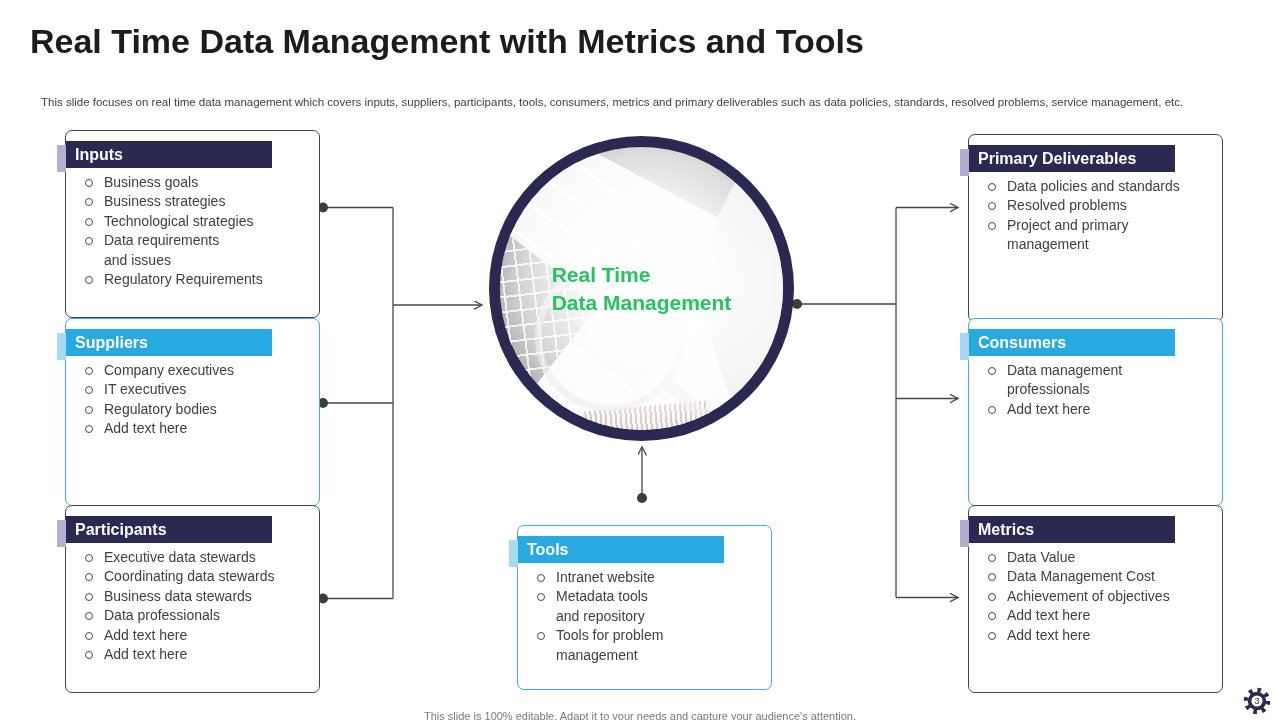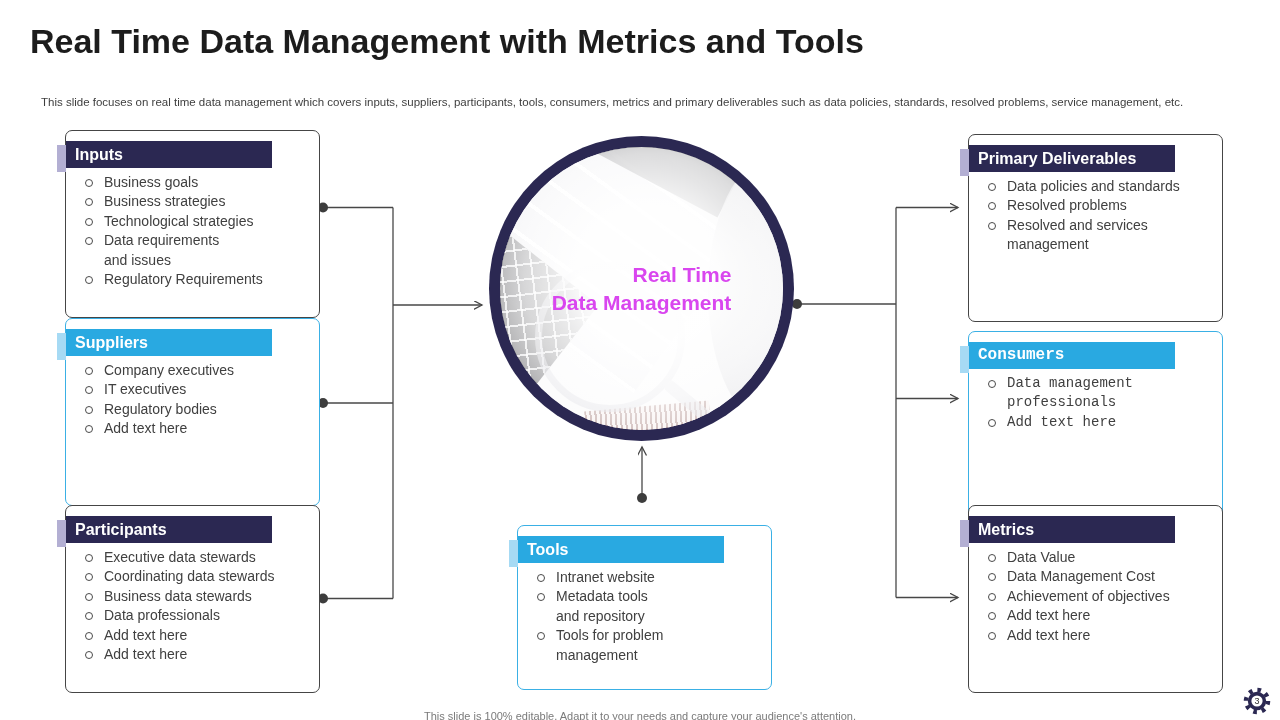--- a/index.html
+++ b/index.html
@@ -47,21 +47,21 @@
   }
   .box li::before{
     content:'';position:absolute;left:7px;top:6px;width:6px;height:6px;
     border:1.2px solid #4a4a4a;border-radius:50%;
   }
   .box-inputs{left:65px;top:130px;}
   .box-suppliers{left:65px;top:318px;}
   .box-participants{left:65px;top:505px;}
   .box-tools{left:517px;top:525px;height:165px;}
   .box-primary-deliverables{left:968px;top:134px;}
-  .box-consumers{left:968px;top:331px;font-family:Liberation Mono, monospace;}
+  .box-consumers{left:968px;top:318px;}
   .box-metrics{left:968px;top:505px;padding-left:28px;}
   
   .center-circle{
     position:absolute;left:489px;top:136px;width:305px;height:305px;border-radius:50%;
     background:var(--navy);
   }
   .cc-inner{
     position:absolute;inset:11px;border-radius:50%;overflow:hidden;background:#f7f7f8;
   }
   .cc-inner > div{position:absolute;}
@@ -99,21 +99,21 @@
   .cc-magnifier::after{
     content:'';position:absolute;left:118px;top:128px;width:60px;height:12px;
     background:#cfcfd8;transform:rotate(40deg);border-radius:4px;
   }
   .cc-wash{
     inset:0;border-radius:50%;
     background:radial-gradient(circle at 52% 46%,rgba(255,255,255,.97) 0 32%,rgba(255,255,255,.78) 58%,rgba(255,255,255,.22) 100%);
   }
   .cc-label{
     position:absolute;inset:0;display:flex;align-items:center;justify-content:center;
-    text-align:right;font-size:21px;font-weight:bold;color:#d946ef;line-height:28px;
+    text-align:left;font-size:21px;font-weight:bold;color:#22c55e;line-height:28px;
     white-space:pre-line;
   }
   
   .connectors{position:absolute;left:0;top:0;pointer-events:none;}
   .connectors line{stroke:var(--connector);stroke-width:1.3px;}
   .connectors circle{fill:#3d3d3d;}
   
   .footer-note{
     position:absolute;left:0;top:699px;width:1280px;text-align:center;
     font-size:11px;color:#7a7a7a;
@@ -207,21 +207,21 @@
     </ul>
 </div>
 
 <div class="box navy box-primary-deliverables">
   <div class="box-header">
     <span>Primary Deliverables</span>
   </div>
   <ul>
       <li>Data policies and standards</li>
       <li>Resolved problems</li>
-      <li>Resolved and services
+      <li>Project and primary
 management</li>
     </ul>
 </div>
 
 <div class="box cyan box-consumers">
   <div class="box-header">
     <span>Consumers</span>
   </div>
   <ul>
       <li>Data management

